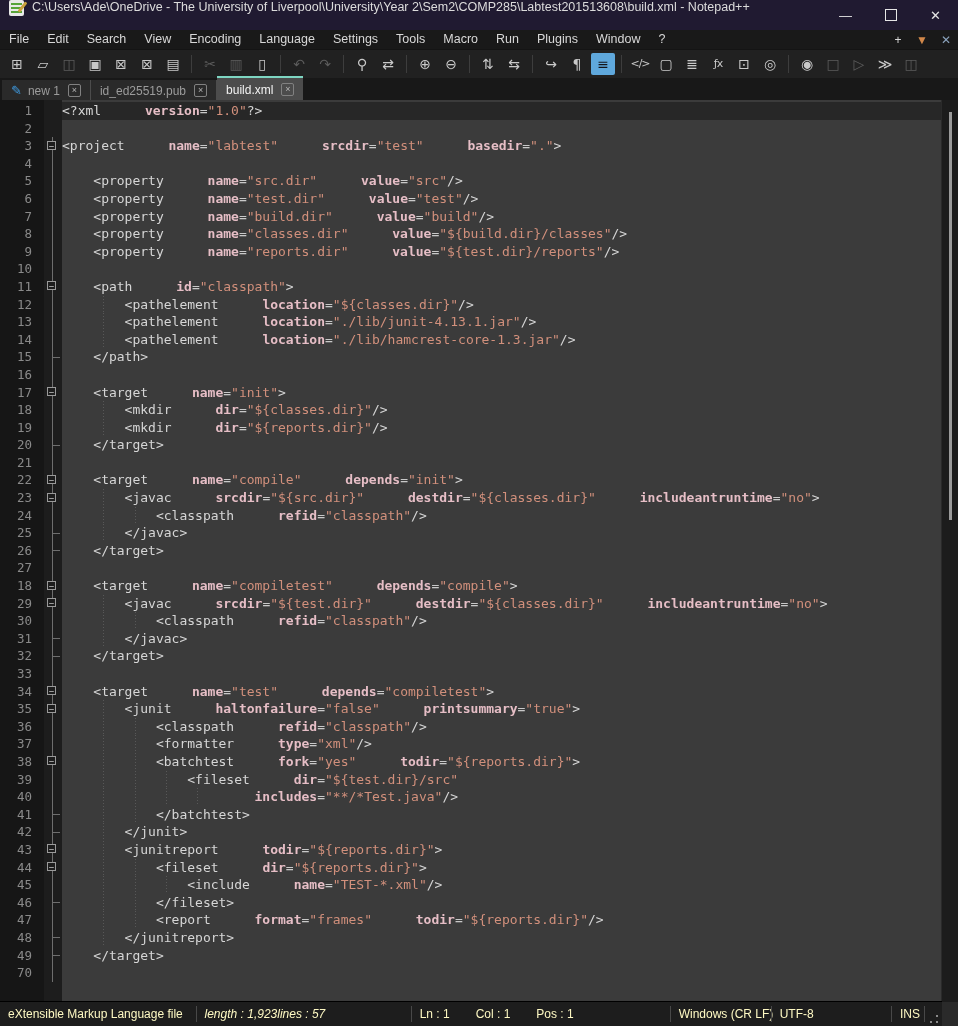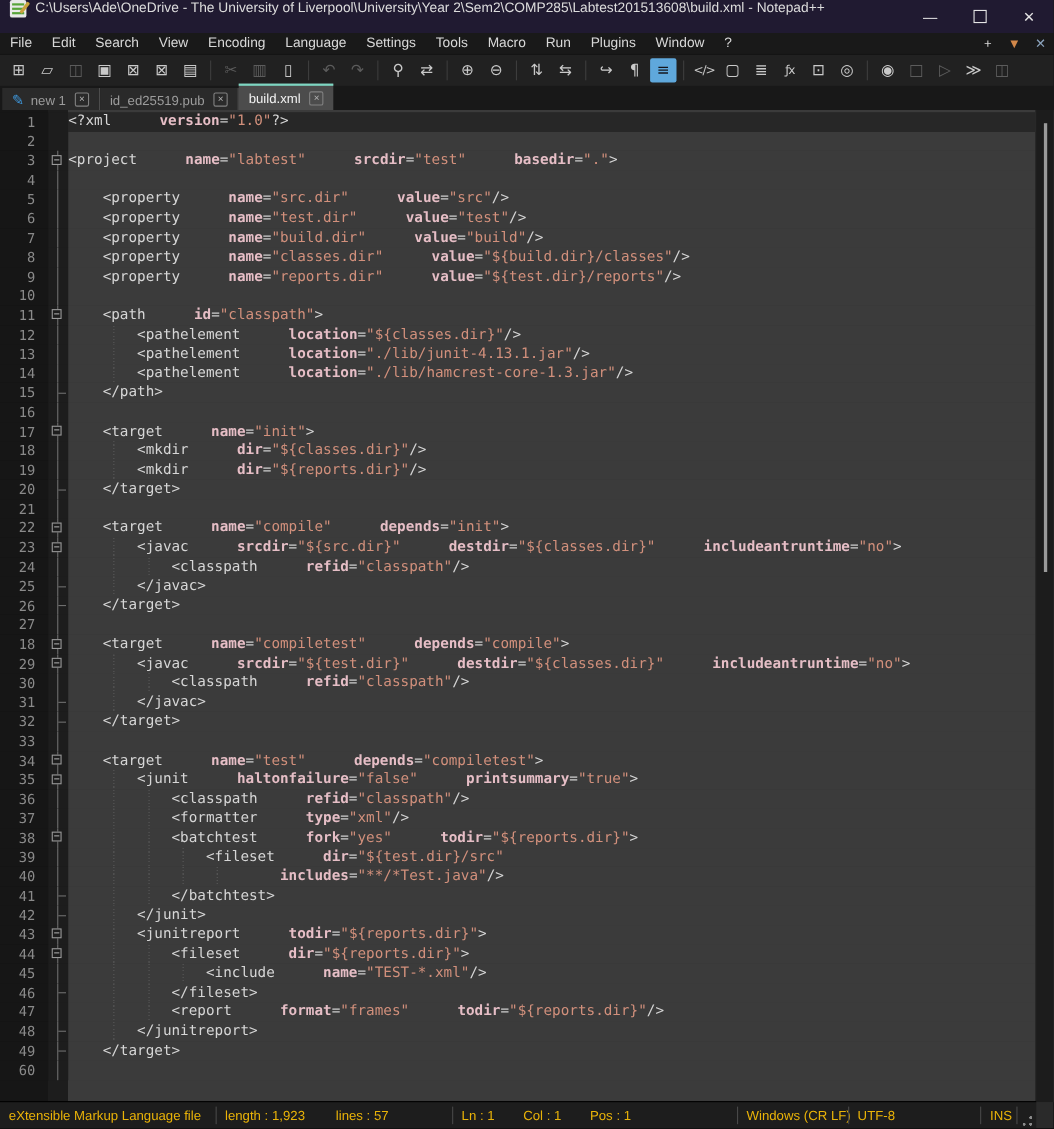--- a/index.html
+++ b/index.html
@@ -59,26 +59,26 @@
             white-space:pre;overflow:hidden;}
   .row.cur .codecell{background:#272727;}
   .attr{font-weight:bold;color:#e6bec6;margin-left:36px;}
   .str{color:#d2907c;}
   .eq{color:#c9c9c9;}
   .vscroll{position:absolute;top:0;bottom:0;right:0;width:17px;background:#1c1c1c;
            border-left:1px solid #2a2a2a;box-sizing:border-box;}
   .vthumb{position:absolute;left:7px;top:12px;width:3px;height:408px;background:#9a9a9a;}
   
   .statusbar{position:absolute;left:0;right:16px;bottom:0;height:24px;background:#1d1d1d;
-             border-top:1px solid #000;display:flex;align-items:center;color:#eab308;
+             border-top:1px solid #000;display:flex;align-items:center;color:#fef9c3;
              font-size:12px;}
   .scell{height:16px;line-height:16px;padding-left:8px;box-sizing:border-box;white-space:nowrap;}
   .sdiv{width:1px;height:16px;background:#484848;}
   .sc-doctype{width:200px;}
-  .sc-len{width:219px;display:flex;gap:28px;}
+  .sc-len{width:219px;display:flex;font-style:italic;}
   .sc-pos{width:264px;display:flex;gap:26px;}
   .sc-eol{width:100px;}
   .sc-enc{width:122px;}
   .sc-flex{flex:1 1 auto;}
   .sc-ins{width:33px;}
   .grip{width:16px;height:16px;margin-right:1px;align-self:flex-end;
         background:radial-gradient(circle at 12px 12px,#8a8a8a 1.2px,transparent 1.5px),
                    radial-gradient(circle at 12px 6px,#8a8a8a 1.2px,transparent 1.5px),
                    radial-gradient(circle at 6px 12px,#8a8a8a 1.2px,transparent 1.5px);}
 </style>
@@ -544,21 +544,21 @@
         </div>
         <div class="row">
           <span class="lnum">49</span>
           <span class="fold">
             <span class="fl"></span>
             <span class="ftick"></span>
           </span>
           <span class="codecell">    &lt;/target&gt;</span>
         </div>
         <div class="row">
-          <span class="lnum">60</span>
+          <span class="lnum">70</span>
           <span class="fold">
             <span class="fl"></span>
           </span>
           <span class="codecell"></span>
         </div>
       </div>
     <div class="vscroll">
       <div class="vthumb"></div>
     </div>
   </div>

